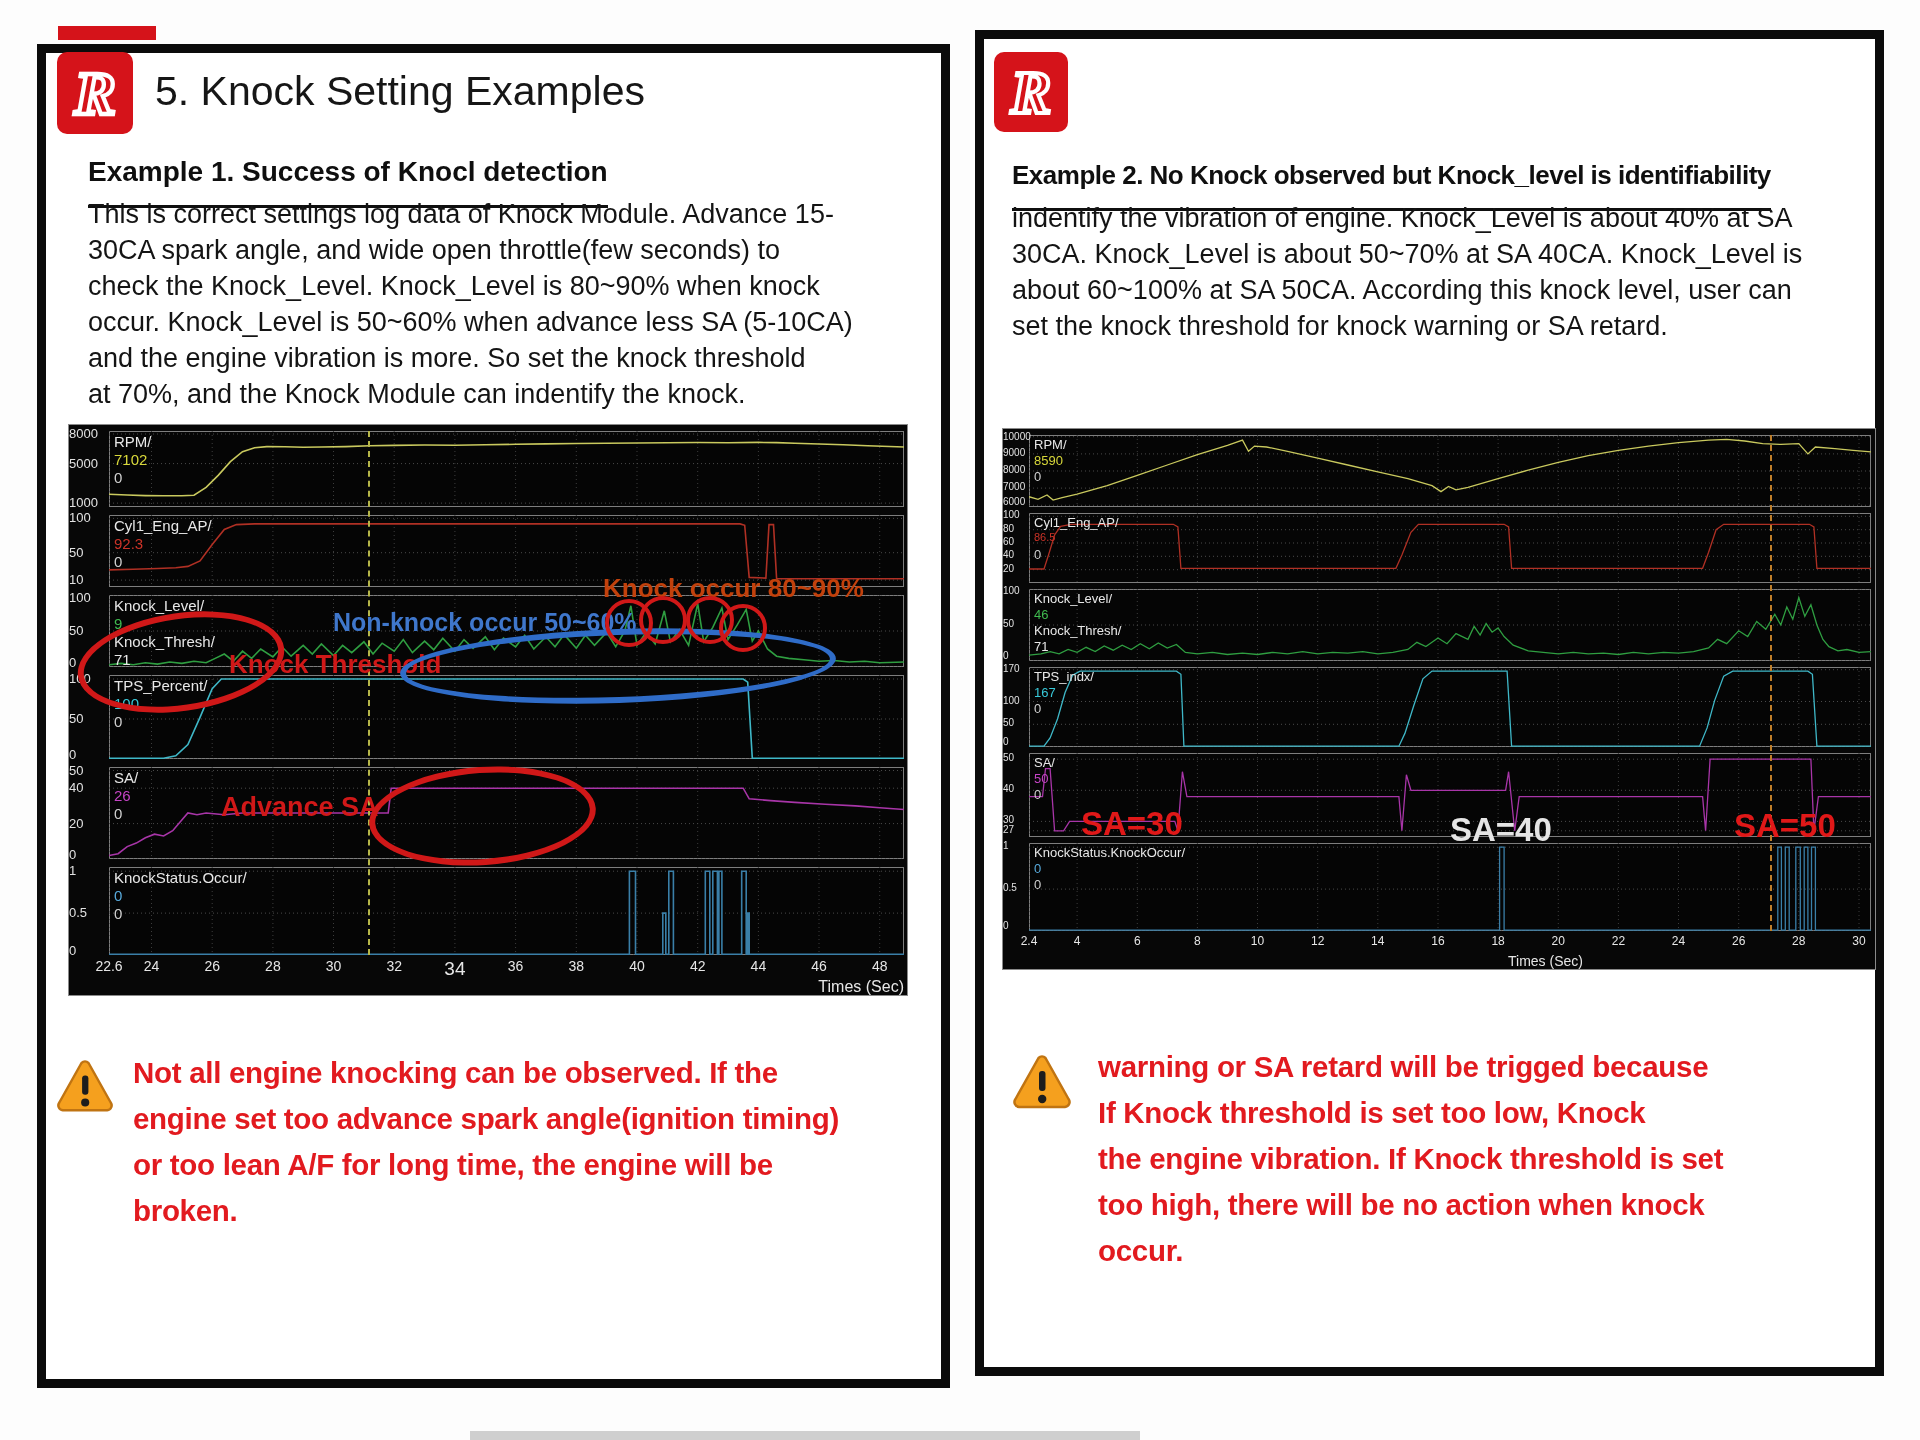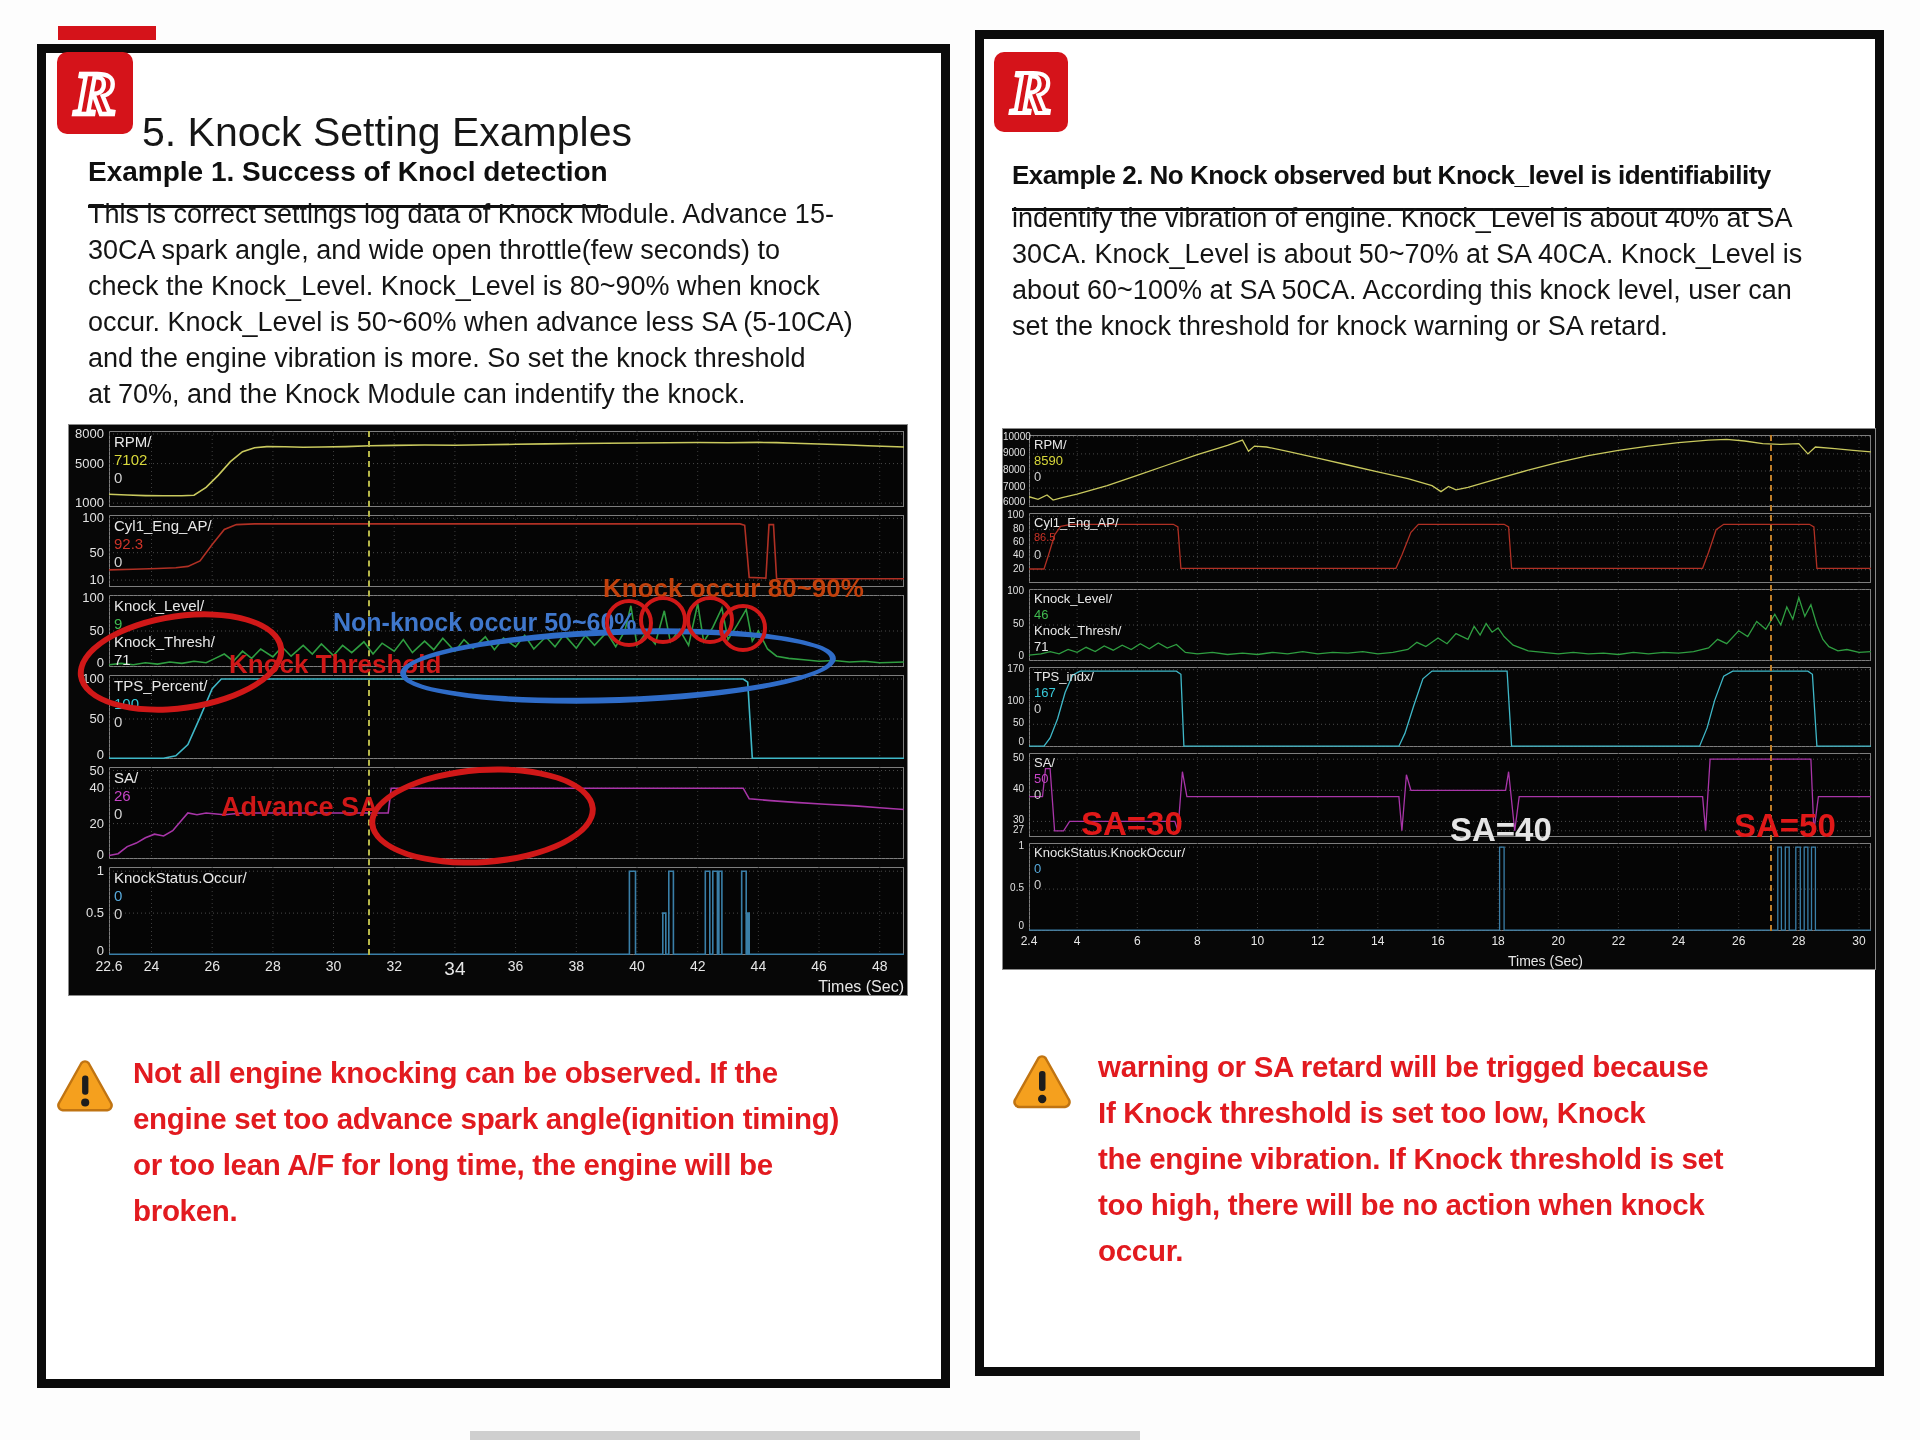--- a/index.html
+++ b/index.html
@@ -8,21 +8,21 @@
   .panel-border{position:absolute;border:9px solid #0b0b0b;background:#ffffff;box-sizing:border-box;}
   .logo{position:absolute;background:#d5131a;border-radius:10px;display:flex;align-items:center;justify-content:center;}
   .page-title{position:absolute;font-size:41px;font-weight:400;color:#161616;margin:0;letter-spacing:0;}
   .example-heading{position:absolute;font-size:28px;font-weight:700;color:#0f0f0f;
         border-bottom:3px solid #0f0f0f;padding-bottom:17px;white-space:nowrap;}
   .example-heading.small{font-size:26px;letter-spacing:-0.5px;}
   .bodytext{position:absolute;font-size:27px;line-height:36px;color:#141414;}
   .warn-text{position:absolute;font-weight:700;color:#e21a1f;font-size:29.5px;line-height:46px;letter-spacing:-0.3px;}
   .warn-icon{position:absolute;}
   .chart{position:absolute;background:#070707;border:1px solid #8a8a8a;box-sizing:content-box;}
-  .ytick{position:absolute;left:0;text-align:right;color:#e2e2e2;line-height:1.1;white-space:nowrap;}
+  .ytick{position:absolute;left:0;color:#e2e2e2;line-height:1.1;white-space:nowrap;}
   .xtick{position:absolute;width:48px;text-align:center;color:#e6e6e6;line-height:1.1;}
   .ch{position:absolute;line-height:1.05;white-space:nowrap;}
   .xlabel{position:absolute;color:#e6e6e6;line-height:1.1;white-space:nowrap;}
   .artifact{position:absolute;}
 </style>
 </head>
 <body>
 
 <div class="page">
 
@@ -31,21 +31,21 @@
 
   <section>
     <div class="panel-border" style="left:37px;top:44px;width:913px;height:1344px;"></div>
 
     <div class="logo" style="left:57px;top:52px;width:76px;height:82px;">
       <svg width="66" height="72" viewBox="0 0 40 44">
         <text x="20" y="35" font-family="Liberation Serif, serif" font-size="38" font-style="italic" font-weight="bold" text-anchor="middle" fill="#d5131a" stroke="#ffffff" stroke-width="2.6">R</text>
       </svg>
     </div>
 
-    <h1 class="page-title" style="left:142px;top:68px;margin-top:41px;">5. Knock Setting Examples</h1>
+    <h1 class="page-title" style="left:155px;top:68px;">5. Knock Setting Examples</h1>
 
     <div class="example-heading" style="left:88px;top:156px;">Example 1. Success of Knocl detection</div>
 
     <div class="bodytext" style="left:88px;top:196px;width:840px;">
         <div>This is correct settings log data of Knock Module. Advance 15-</div>
         <div>30CA spark angle, and wide open throttle(few seconds) to</div>
         <div>check the Knock_Level.  Knock_Level is 80~90% when knock</div>
         <div>occur. Knock_Level is 50~60% when advance less SA (5-10CA)</div>
         <div>and the engine vibration is more. So set the knock threshold</div>
         <div>at 70%, and the Knock Module can indentify the knock.</div>

